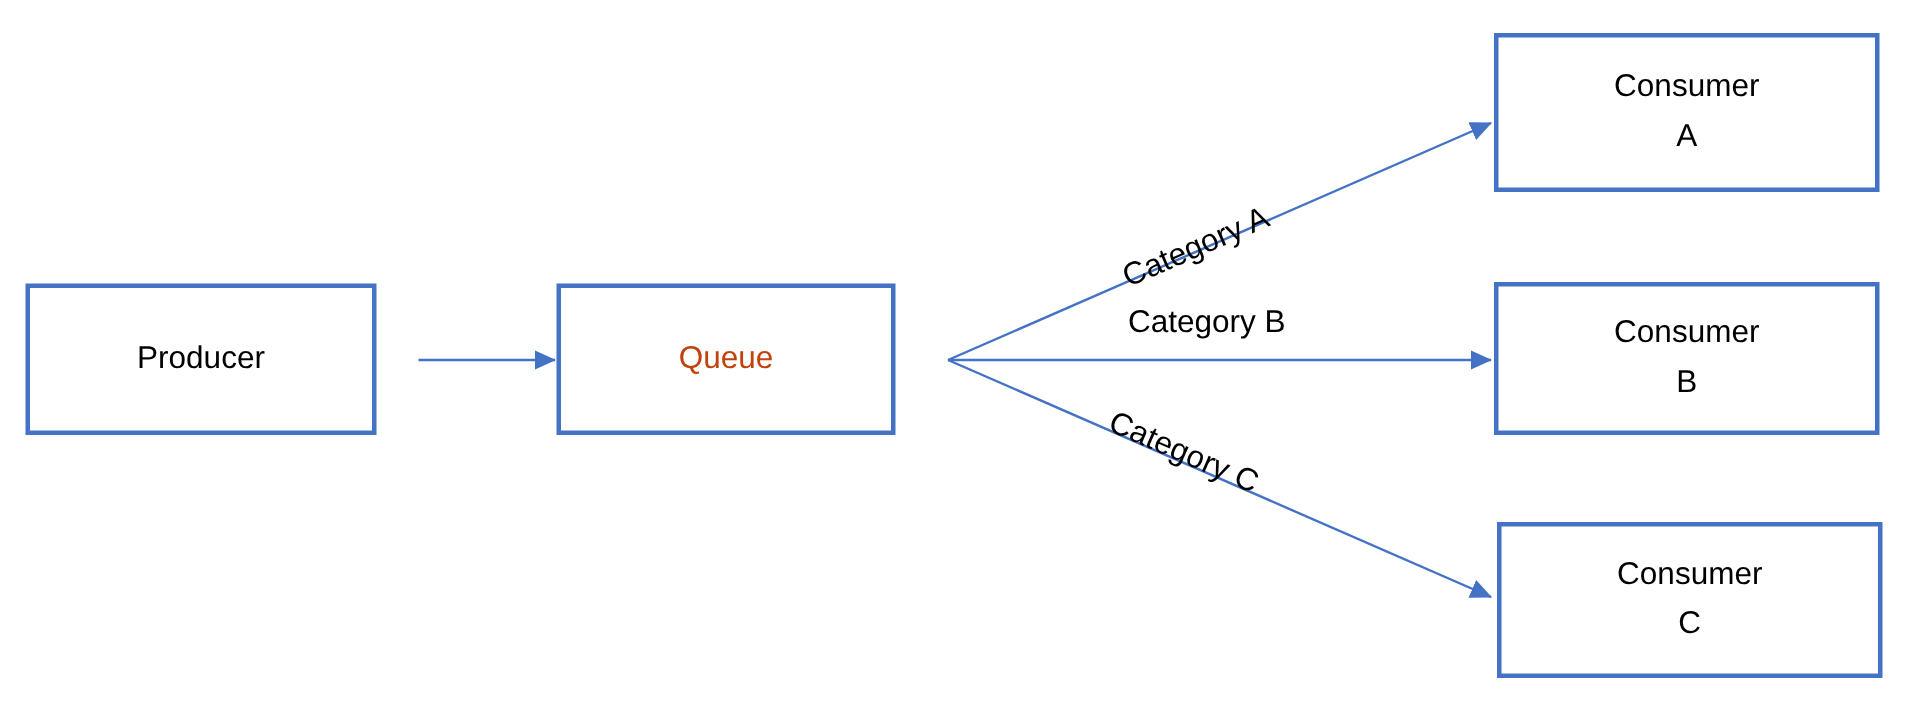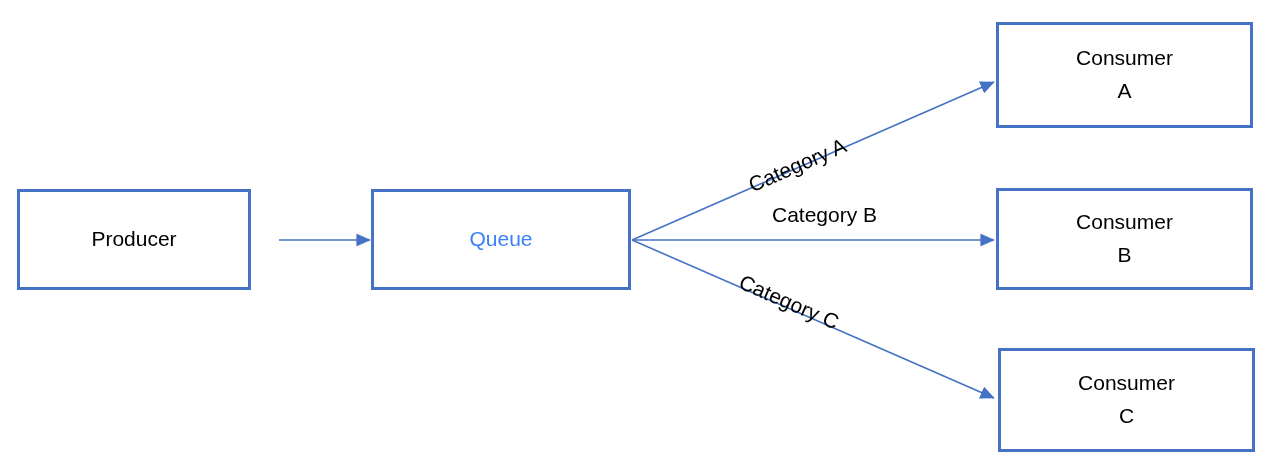--- a/index.html
+++ b/index.html
@@ -67,36 +67,36 @@
         <line x1="632" y1="240" x2="994" y2="82" stroke="#4472C4" stroke-width="1.6" marker-end="url(#arrowhead)"></line>
         <line x1="632" y1="240" x2="994" y2="240" stroke="#4472C4" stroke-width="1.6" marker-end="url(#arrowhead)"></line>
         <line x1="632" y1="240" x2="994" y2="398" stroke="#4472C4" stroke-width="1.6" marker-end="url(#arrowhead)"></line>
       </g>
   </svg>
 
   <div class="node-box" style="left: 17px; top: 189px; width: 234px; height: 101px; border-color: rgb(68, 114, 196); background: rgb(255, 255, 255); color: rgb(0, 0, 0);">
     <span class="node-label">Producer</span>
   </div>
 
-  <div class="node-box" style="left: 371px; top: 189px; width: 260px; height: 101px; border-color: rgb(68, 114, 196); background: rgb(255, 255, 255); color: #3b82f6;">
+  <div class="node-box" style="left: 371px; top: 189px; width: 226px; height: 101px; border-color: rgb(68, 114, 196); background: rgb(255, 255, 255); color: #c2410c;">
     <span class="node-label">Queue</span>
   </div>
 
   <div class="node-box" style="left: 996px; top: 22px; width: 257px; height: 106px; border-color: rgb(68, 114, 196); background: rgb(255, 255, 255); color: rgb(0, 0, 0);">
     <span class="node-label">Consumer</span>
     <span class="node-label">A</span>
   </div>
 
   <div class="node-box" style="left: 996px; top: 188px; width: 257px; height: 102px; border-color: rgb(68, 114, 196); background: rgb(255, 255, 255); color: rgb(0, 0, 0);">
     <span class="node-label">Consumer</span>
     <span class="node-label">B</span>
   </div>
 
   <div class="node-box" style="left: 998px; top: 348px; width: 257px; height: 104px; border-color: rgb(68, 114, 196); background: rgb(255, 255, 255); color: rgb(0, 0, 0);">
     <span class="node-label">Consumer</span>
     <span class="node-label">C</span>
   </div>
 
   <div class="edge-label" style="left: 745px; top: 175px; color: rgb(0, 0, 0); transform: rotate(-23.5deg);">Category A</div>
-  <div class="edge-label" style="left: 752px; top: 203px; color: rgb(0, 0, 0); transform: rotate(0deg); margin-left: 20px;">Category B</div>
+  <div class="edge-label" style="left: 752px; top: 203px; color: rgb(0, 0, 0); transform: rotate(0deg);">Category B</div>
   <div class="edge-label" style="left: 745px; top: 270px; color: rgb(0, 0, 0); transform: rotate(23.5deg);">Category C</div>
 
 </div>
 
 </body></html>

